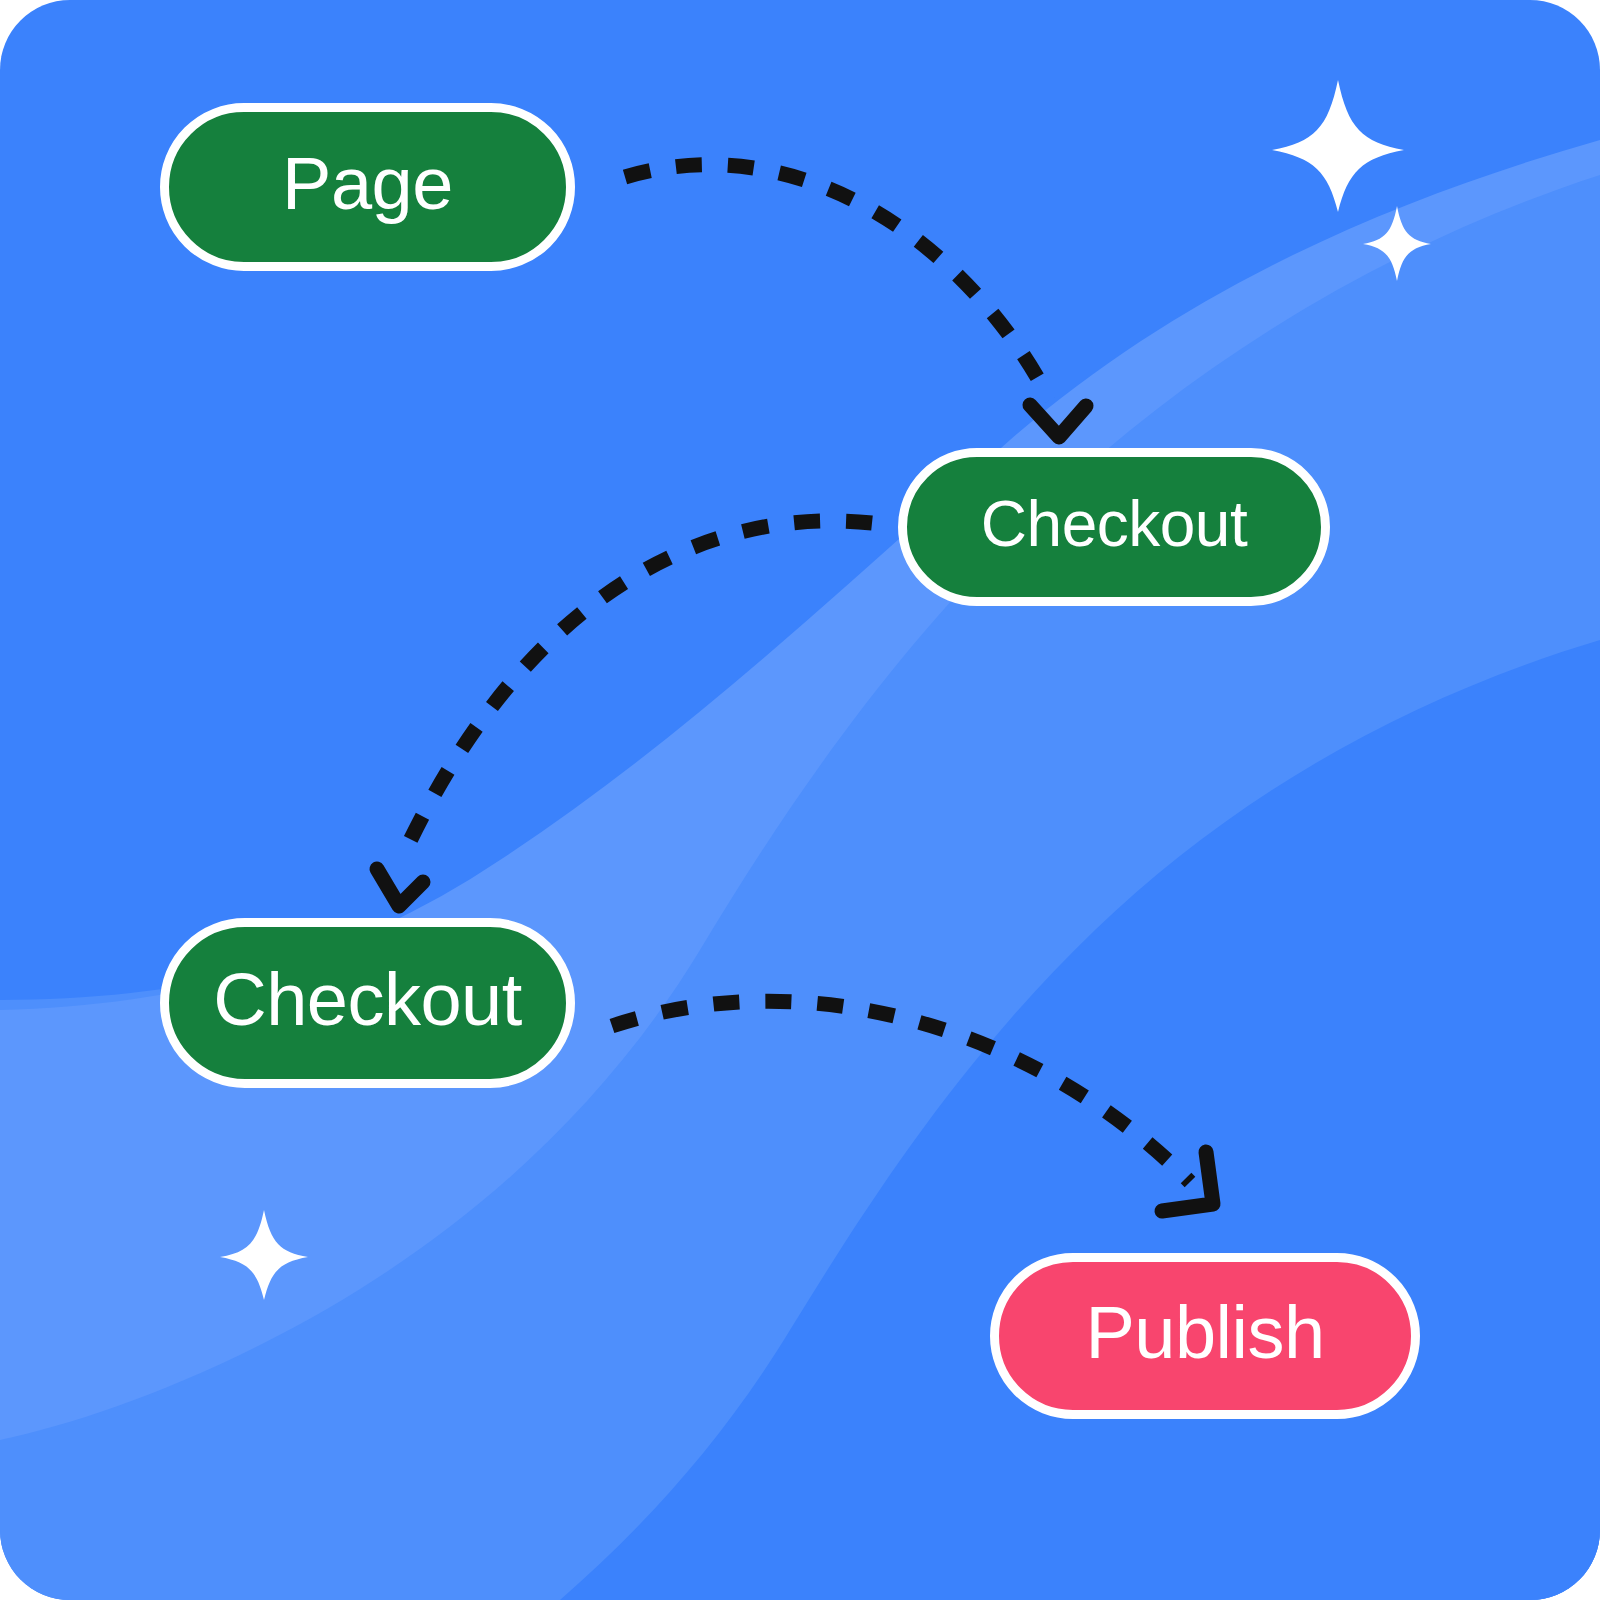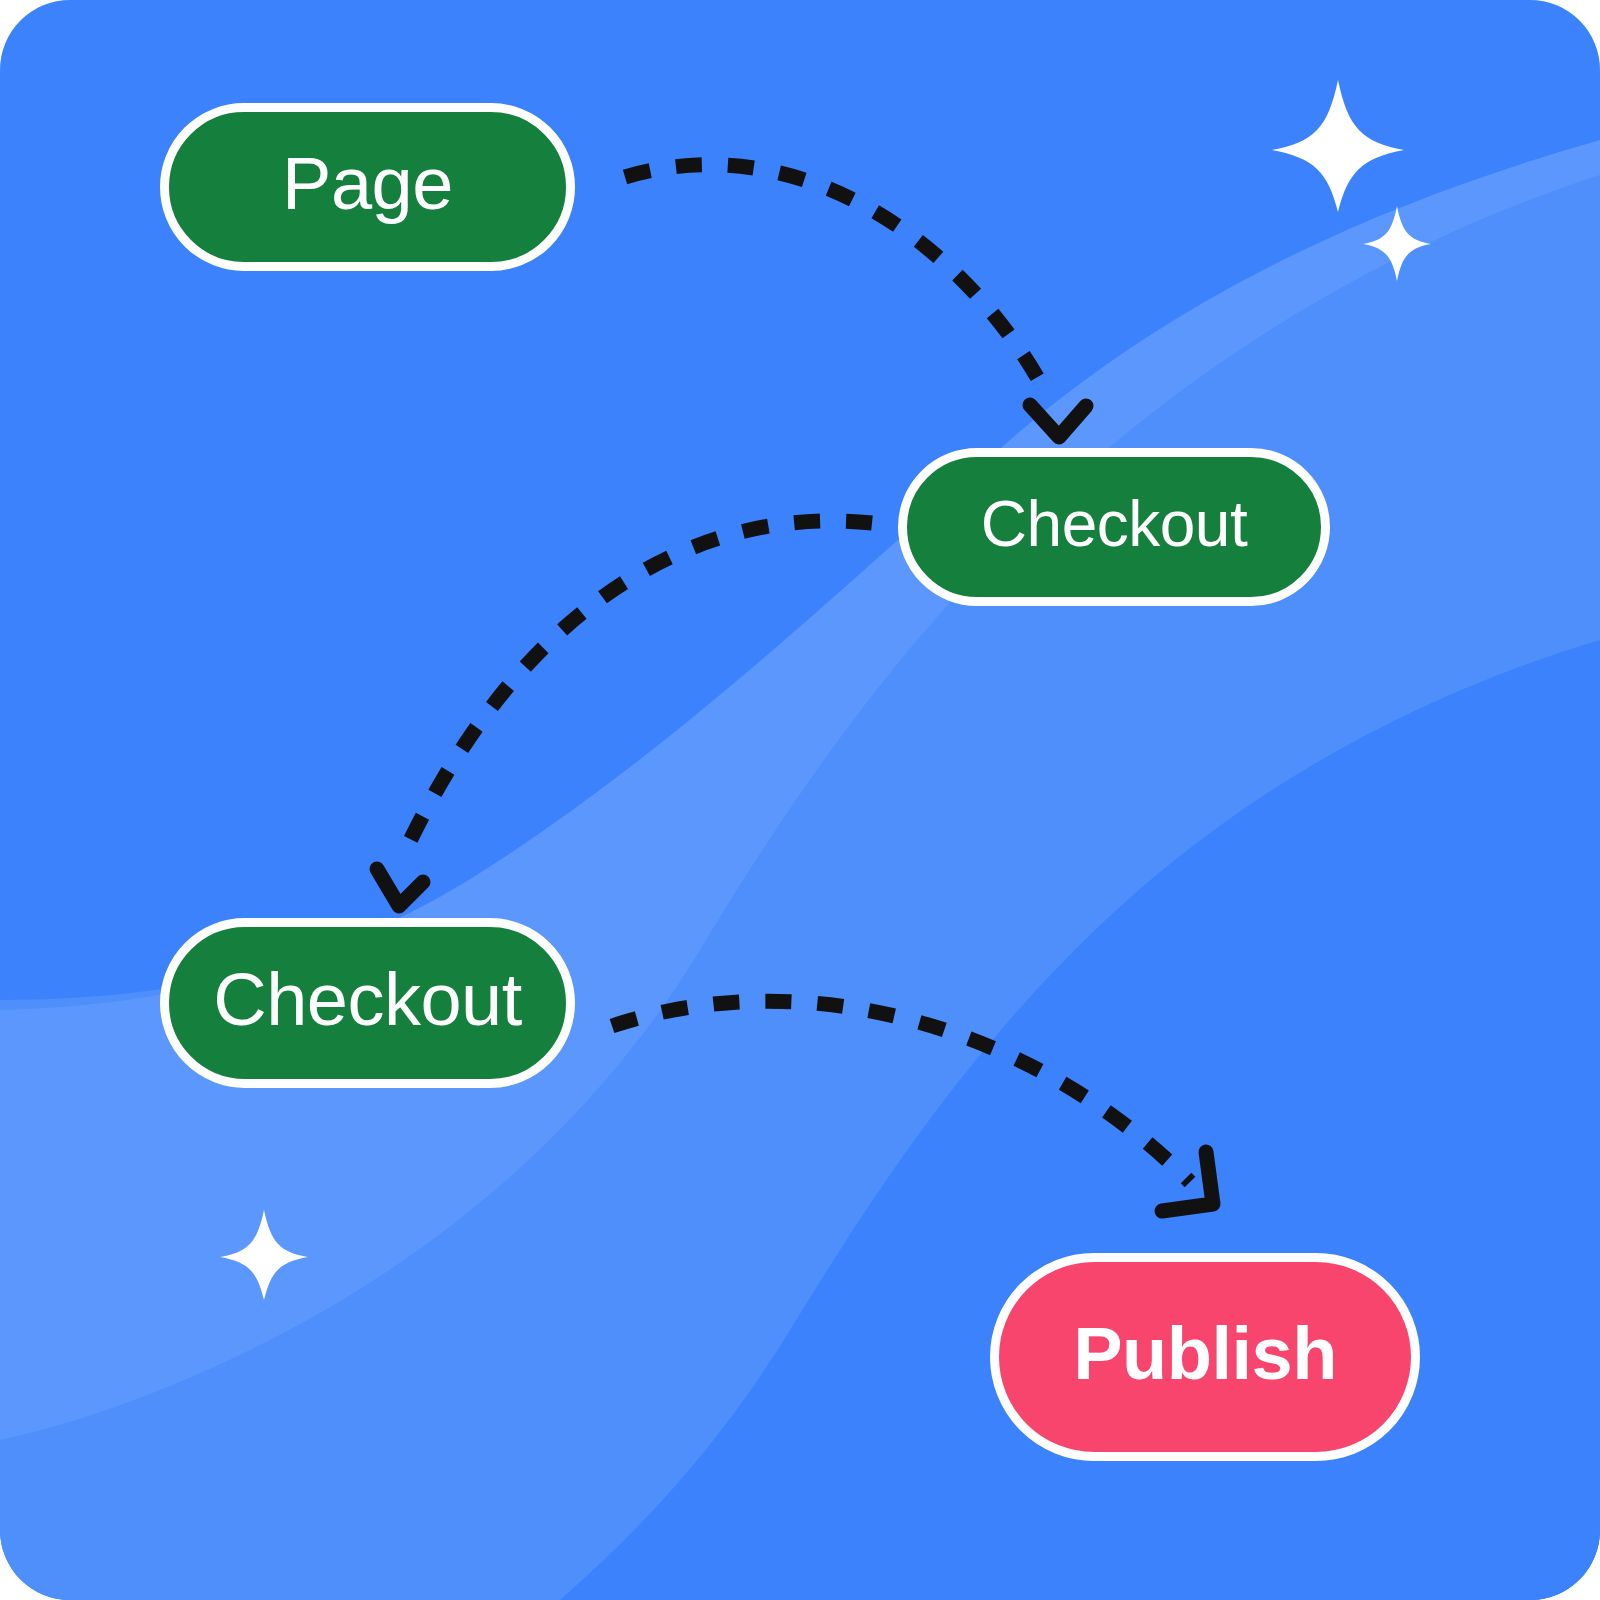--- a/index.html
+++ b/index.html
@@ -77,23 +77,22 @@
     left: 160px;
     top: 918px;
     width: 415px;
     height: 170px;
     font-size: 74px;
   }
   #pill-publish {
     left: 990px;
     top: 1253px;
     width: 430px;
-    height: 208px;
+    height: 166px;
     font-size: 74px;
-    font-weight: bold;
   }
 </style>
 </head>
 <body>
 
 <div id="canvas">
 
   <svg id="bg-svg" viewBox="0 0 1600 1600" xmlns="http://www.w3.org/2000/svg">
     <defs>
       <clipPath id="roundClip">

